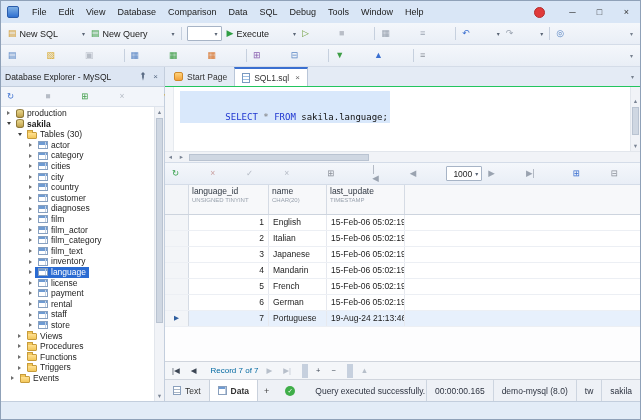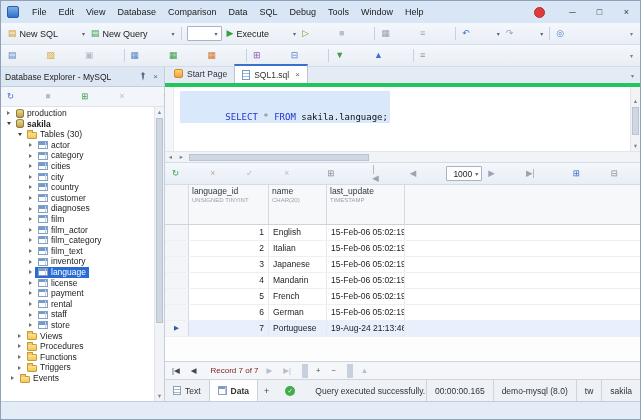--- a/index.html
+++ b/index.html
@@ -18,21 +18,21 @@
   .toolbar{position:absolute;left:0;right:0;height:22px;background:linear-gradient(#f4f7fb,#e9eef6);border-bottom:1px solid #d4dce8;display:flex;align-items:center;padding:0 4px;font-size:9px}
   .toolbar1{top:22px}.toolbar2{top:44px}
   .tb{display:flex;align-items:center;height:100%}
   .tbi{display:flex;align-items:center;gap:3px;padding:0 3px;height:18px;border-radius:2px;color:#222}
   .tbi .g{font-size:9px;line-height:1}
   .tbi .l{font-size:9px;white-space:nowrap}
   .tbi .v{font-size:8.5px;min-width:18px;text-align:right}
   .tbi .c{font-size:6px;color:#5a6575}
   .tbi.sep{width:1px;height:13px;background:#c6d0de;padding:0;margin:0 3px;gap:0;border-radius:0}
   .tbi.combo{background:#fff;border:1px solid #a7b4c6;height:15px;padding:0 3px;border-radius:1px;margin:0 2px}
-  .tbi.label{color:#7f1d1d}
+  .tbi.label{color:#0369a1}
   .tbi.label .l{font-size:8px}
   .tb-overflow{margin-left:auto;font-size:6px;color:#77818f;padding:0 3px}
 
   
   .content{position:absolute;top:66px;left:0;right:0;bottom:18px}
 
   
   .explorer{position:absolute;left:0;top:0;width:164px;height:100%;background:#fff;border-right:1px solid #c3cedd;display:flex;flex-direction:column}
   .panel-header{height:20px;background:#dde6f3;border-bottom:1px solid #c3cedd;display:flex;align-items:center;gap:4px;padding:0 4px;font-size:8.5px;color:#222;flex:none}
   .panel-header .sp{flex:1}
@@ -55,21 +55,21 @@
   .ticon.folder{width:10px;height:7px;background:linear-gradient(#ffe193,#f3c75a);border:1px solid #c79c3b;border-radius:1px;position:relative;margin-top:2px}
   .ticon.folder::before{content:"";position:absolute;left:-1px;top:-3px;width:4px;height:2px;background:#f3c75a;border:1px solid #c79c3b;border-bottom:none}
   .ticon.table{width:10px;height:8px;border:1px solid #87a0c0;background-image:repeating-linear-gradient(90deg,transparent 0 2.6px,#c4d2e4 2.6px 3.3px),linear-gradient(#6f9bd2 0 2.5px,#fff 2.5px)}
   .vsb{position:absolute;right:0;top:0;bottom:0;width:10px;background:#f1f3f7;border-left:1px solid #e2e6ec}
   .vsb .sa{position:absolute;left:0;width:100%;text-align:center;font-size:5.5px;color:#7a8494;line-height:10px}
   .vsb .sa.up{top:0}.vsb .sa.dn{bottom:0}
   .vsb .thumb{position:absolute;left:1px;right:1px;top:11px;height:205px;background:#cfd7e2;border:1px solid #b9c3d1}
 
   
   .main{position:absolute;left:164px;top:0;right:0;height:100%;display:flex;flex-direction:column;background:#fff}
-  .doc-tabs{height:20px;background:#e4ebf5;border-bottom:4px solid #22c55e;display:flex;align-items:flex-end;padding-left:2px;font-size:8.5px;flex:none}
+  .doc-tabs{height:20px;background:#e4ebf5;border-bottom:1px solid #22c55e;display:flex;align-items:flex-end;padding-left:2px;font-size:8.5px;flex:none}
   .dtab{height:19px;display:flex;align-items:center;gap:4px;padding:0 7px;color:#333}
   .dtab.active{background:#fff;border:1px solid #b9c6d8;border-bottom:none;border-top:2px solid #3a6fd0}
   .dicon{flex:none}
   .dicon.start{width:9px;height:9px;background:linear-gradient(#ffd27a,#f2a23c);border:1px solid #cf8a2a;border-radius:2px}
   .dicon.sql{width:8px;height:10px;background:linear-gradient(#fff 0 2px,#9ec0e4 2px 3px,#fff 3px 5px,#9ec0e4 5px 6px,#fff 6px 8px,#9ec0e4 8px 9px,#fff 9px);border:1px solid #7a9ac0}
   .dtab .x{font-size:8px;color:#666;margin-left:2px}
   .dt-overflow{margin-left:auto;font-size:6px;color:#77818f;padding:0 6px;align-self:center}
 
   
   .editor{height:65px;position:relative;background:#fff;border-bottom:1px solid #e2e6ec;flex:none}
@@ -83,21 +83,21 @@
   .ehscroll{height:11px;background:#f1f3f7;border-bottom:1px solid #d4dce8;display:flex;align-items:center;flex:none}
   .hbtn{width:11px;text-align:center;font-size:6.5px;color:#7a8494}
   .hthumb{width:180px;height:7px;background:#cfd7e2;border:1px solid #b9c3d1;margin-left:2px}
 
   
   .grid-toolbar{height:22px;background:linear-gradient(#f4f7fb,#e9eef6);border-bottom:1px solid #d4dce8;display:flex;align-items:center;gap:1px;padding:0 4px;flex:none}
   .grid-toolbar .tbi .g{font-size:8.5px}
 
   
   .grid{flex:1;position:relative;background:#fdfdfe;overflow:hidden;font-size:8.5px}
-  .ghead{display:flex;height:40px;border-bottom:1px solid #cdd4de;background:#f7f8fa}
+  .ghead{display:flex;height:30px;border-bottom:1px solid #cdd4de;background:#f7f8fa}
   .gcorner{width:24px;border-right:1px solid #d5dbe4;background:#f3f5f8;flex:none}
   .gcols{display:flex}
   .hcell{border-right:1px solid #d5dbe4;padding:2px 0 0 3px;display:flex;flex-direction:column;gap:1px}
   .gcols div:nth-of-type(1){width:80px}
   .gcols div:nth-of-type(2){width:58px}
   .gcols div:nth-of-type(3){width:78px}
   .hname{font-size:8.5px;color:#2f3742;line-height:1}
   .htype{font-size:6px;color:#98a1ad;line-height:1;text-transform:uppercase}
   .grow{display:flex;height:16px;border-bottom:1px solid #eceff4;background:#fff}
   .grow.current{background:#e7f0fc}

